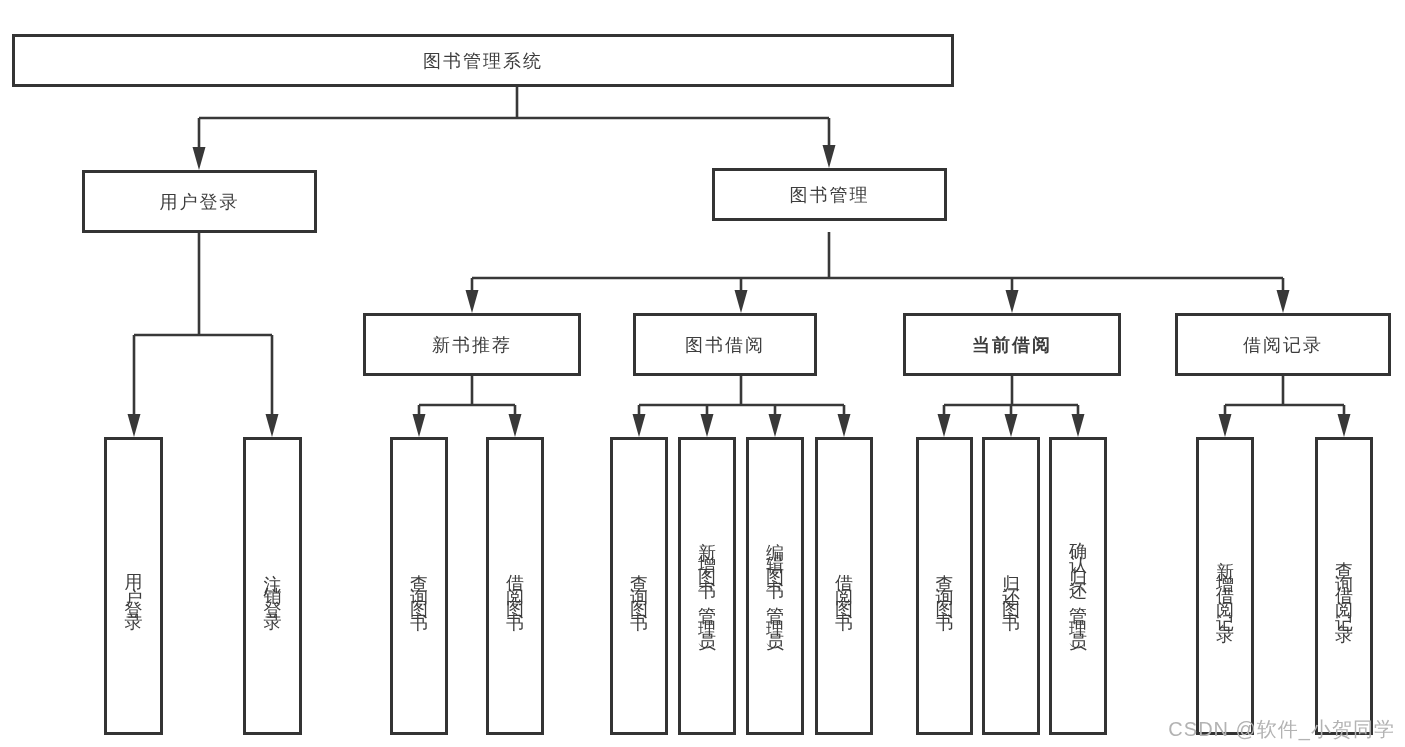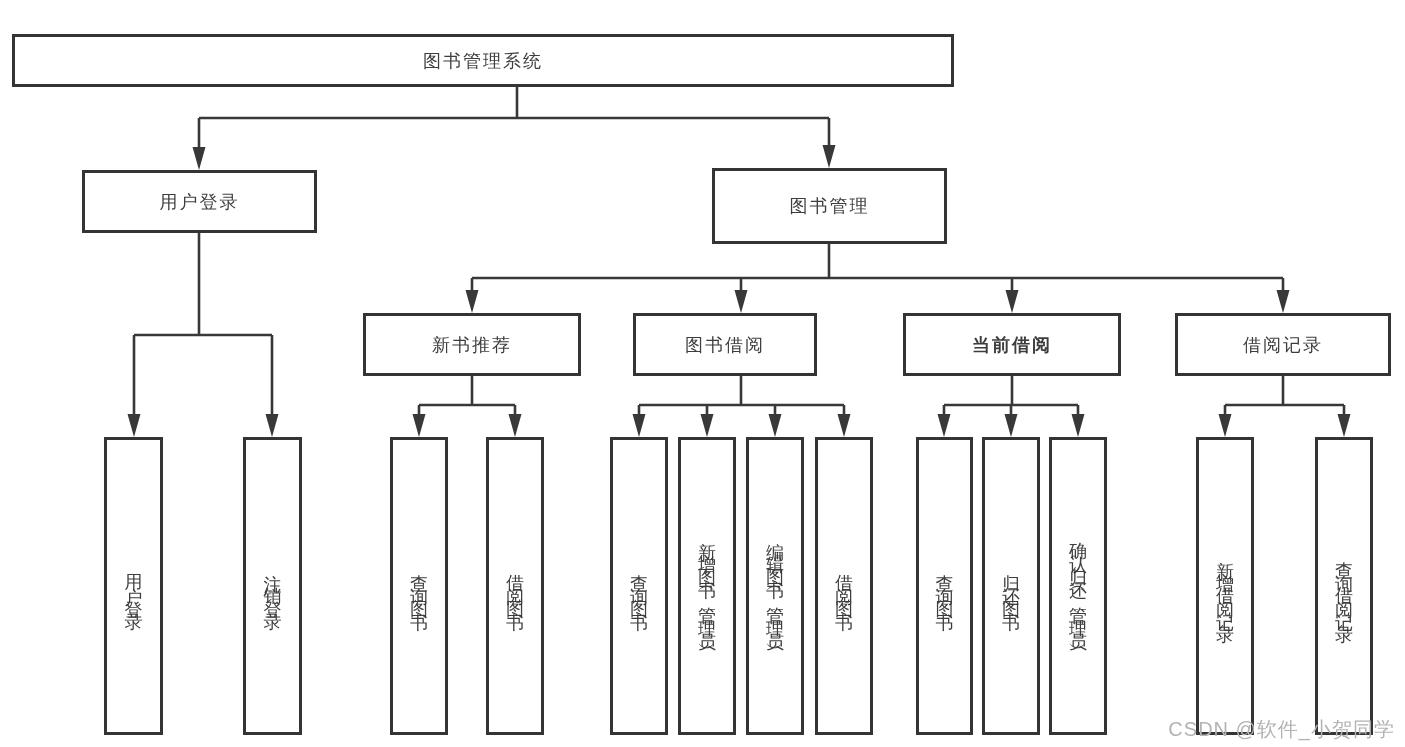--- a/index.html
+++ b/index.html
@@ -129,21 +129,21 @@
     </g>
   </svg>
 
   <div class="node hnode root">
     <span>图书管理系统</span>
   </div>
 
   <div class="node hnode" style="left:82px; top:170px; width:235px; height:63px;">
     <span>用户登录</span>
   </div>
-  <div class="node hnode" style="left:712px; top:168px; width:235px; height:76px;">
+  <div class="node hnode" style="left:712px; top:168px; width:235px; height:53px;">
     <span>图书管理</span>
   </div>
 
   <div class="node hnode" style="left:363px; top:313px; width:218px; height:63px;">
     <span>新书推荐</span>
   </div>
   <div class="node hnode" style="left:633px; top:313px; width:184px; height:63px;">
     <span>图书借阅</span>
   </div>
   <div class="node hnode" style="left:903px; top:313px; width:218px; height:63px;font-weight:bold;">

